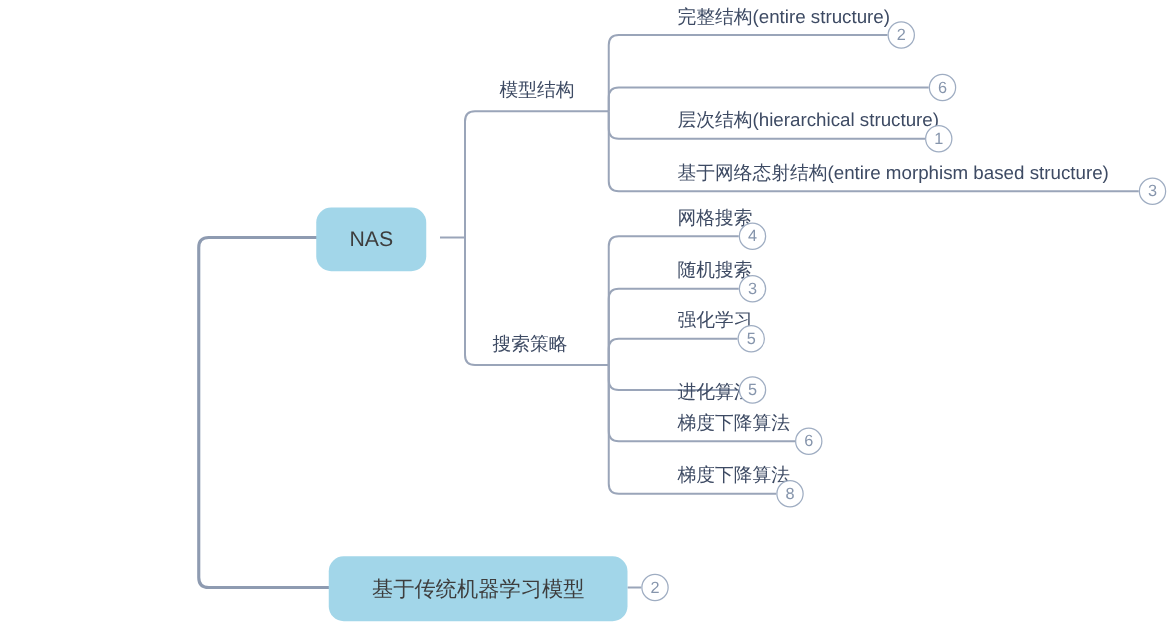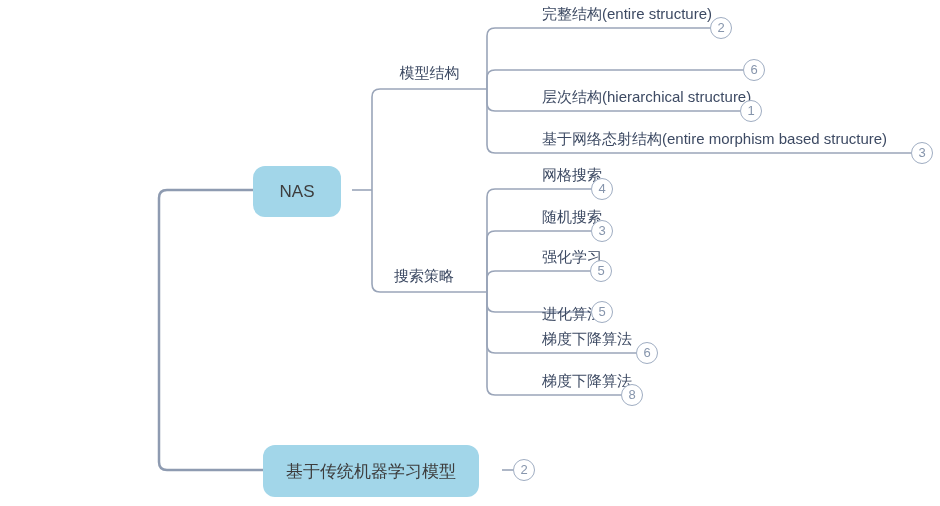--- a/index.html
+++ b/index.html
@@ -52,21 +52,21 @@
     <path d="M 487,292 V 387 Q 487,395 495,395 H 621" fill="none" stroke="#9aa5b9" stroke-width="1.6"></path>
 
     <path d="M 502,470 H 513" fill="none" stroke="#9aa5b9" stroke-width="1.6"></path>
   </svg>
 
 
   <div class="topic sub" style="left:253px;top:166px;width:88px;height:51px;">
     <span>NAS</span>
   </div>
 
-  <div class="topic sub" style="left:263px;top:445px;width:216px;height:52px;">
+  <div class="topic sub" style="left:263px;top:445px;width:239px;height:52px;">
     <span>基于传统机器学习模型</span>
   </div>
   <div class="badge" style="left:513px;top:459px;">2</div>
 
   <div class="glabel" style="left:372px;top:63px;width:115px;">模型结构</div>
   <div class="glabel" style="left:372px;top:266px;width:104px;">搜索策略</div>
 
   <div class="leaf" style="left:510px;top:4px;">完整结构(entire structure)</div>
   <div class="badge" style="left:710px;top:17px;">2</div>
 

